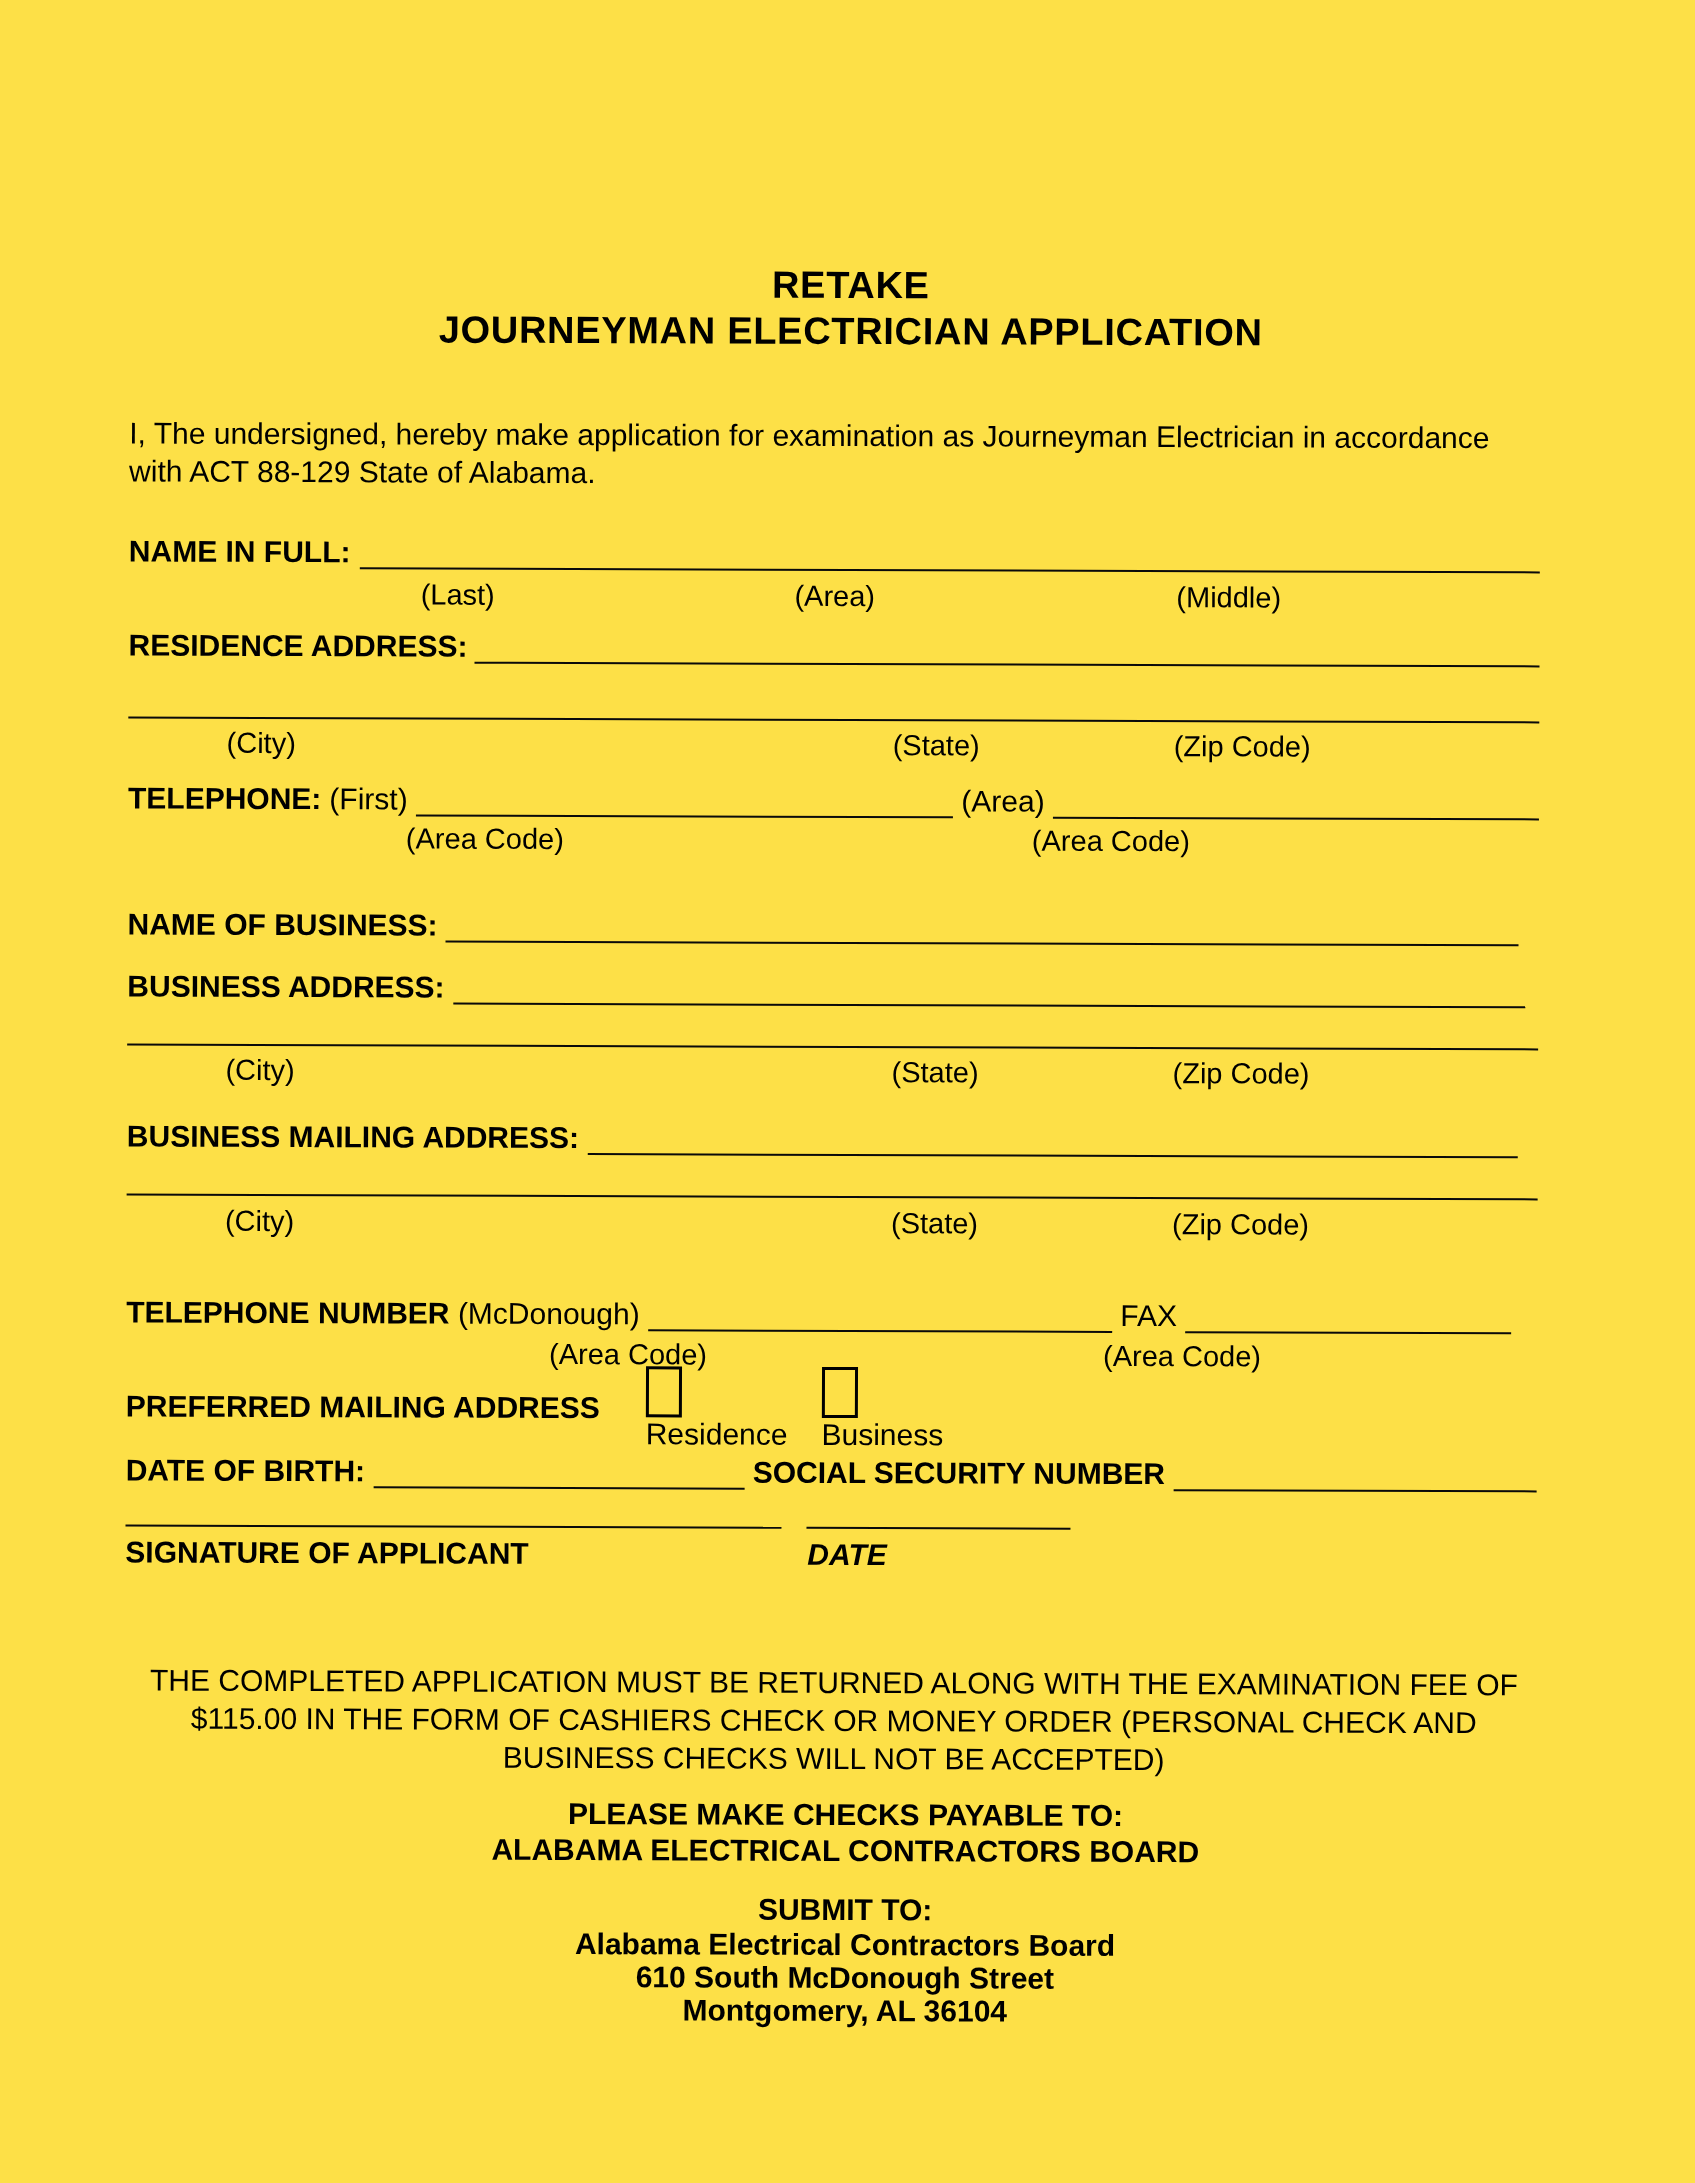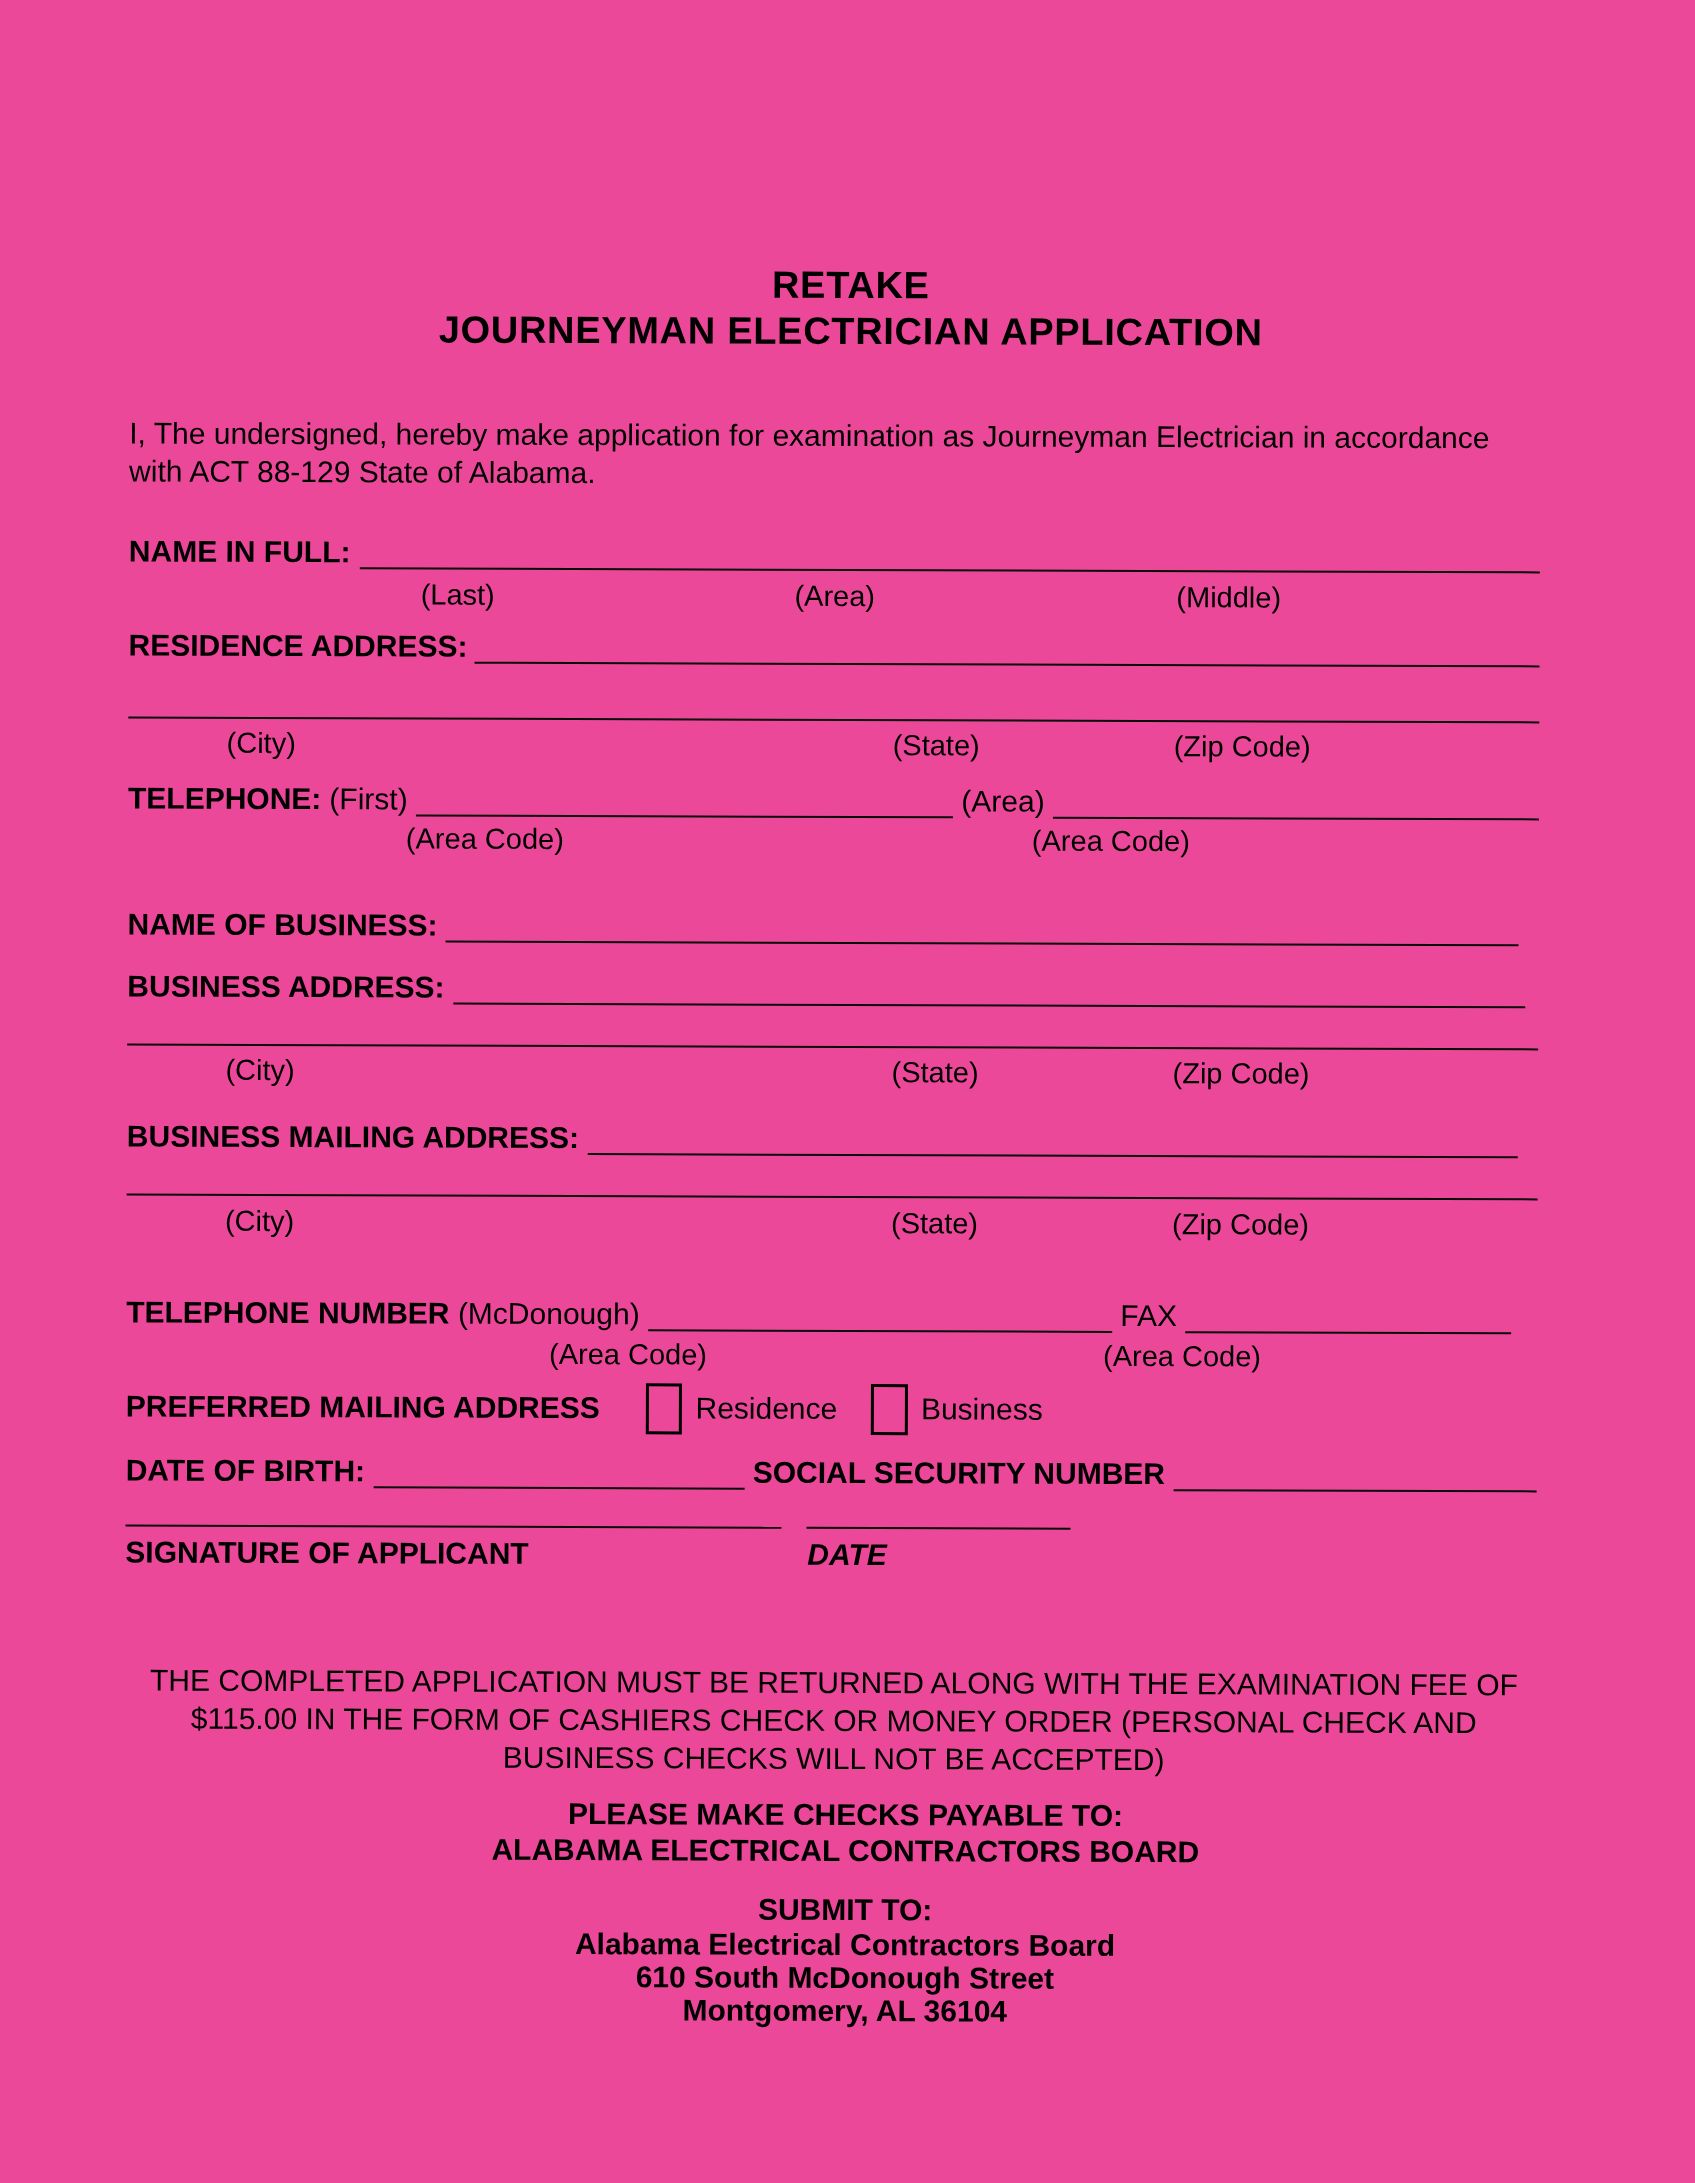--- a/index.html
+++ b/index.html
@@ -1,20 +1,20 @@
 <!DOCTYPE html>
 <html style="font-size:10.6px"><head>
 <meta charset="utf-8">
 <style>
   html,body{margin:0;padding:0;background:#ffffff;}
   .page{
     position:relative;
     width:1696px;
     height:2183px;
-    background:#ec4899;
+    background:#fde047;
     font-family:"Liberation Sans", sans-serif;
     color:#000;
     overflow:hidden;
   }
   .sheet{
     position:absolute;
     inset:0;
     transform:rotate(0.2deg);
   }
   .title{
@@ -62,21 +62,21 @@
   }
   .cbrow{
     position:absolute;
     left:127px; width:1411px;
     display:flex;
     align-items:center;
     height:60px;
     font-size:30px;
     white-space:pre;
   }
-  .cbgroup{display:flex;align-items:center;}
+  .cbgroup{display:flex;align-items:flex-start;flex-direction:column;}
   .cb{
     width:30.5px;height:45px;
     border:3.3px solid #000;
     margin-right:13.2px;
     flex:0 0 auto;
   }
   .siglbl{
     position:absolute;
     font-weight:bold;
     font-size:30px;

